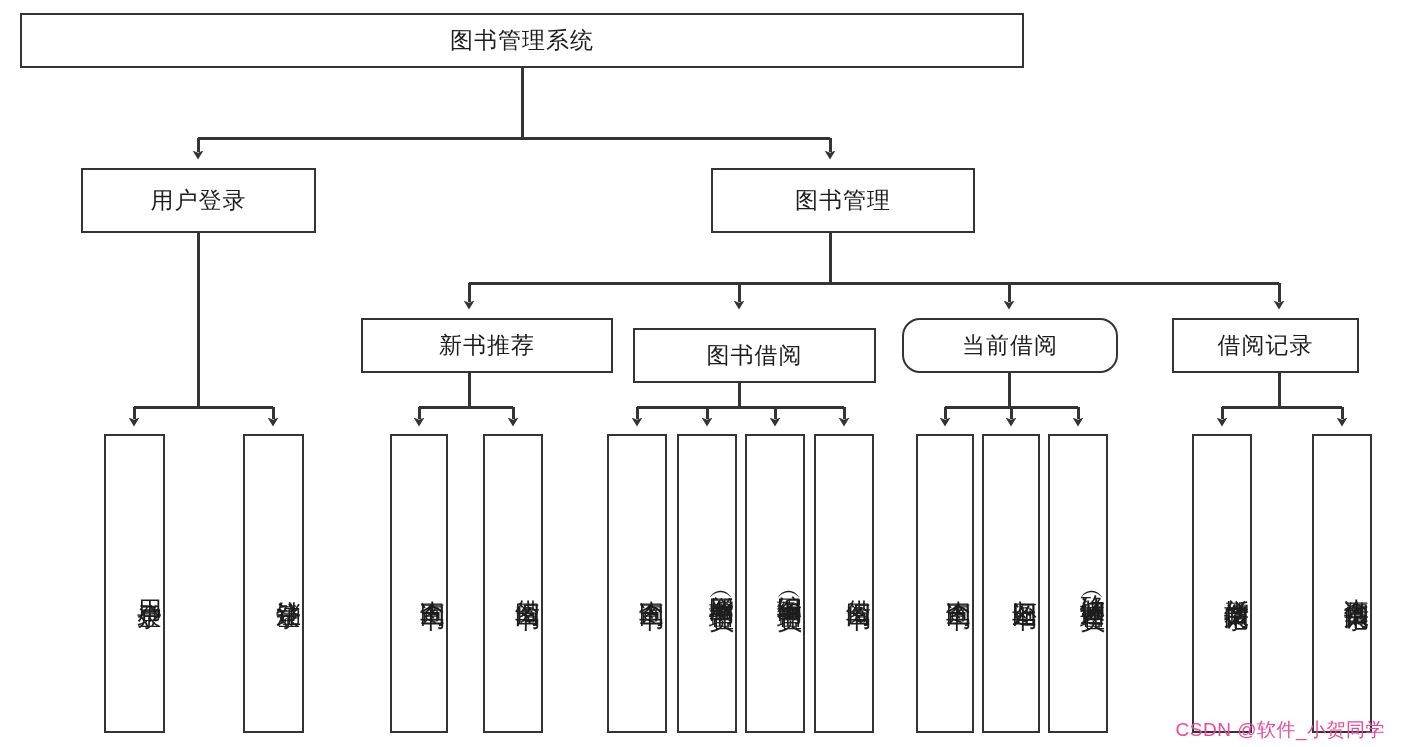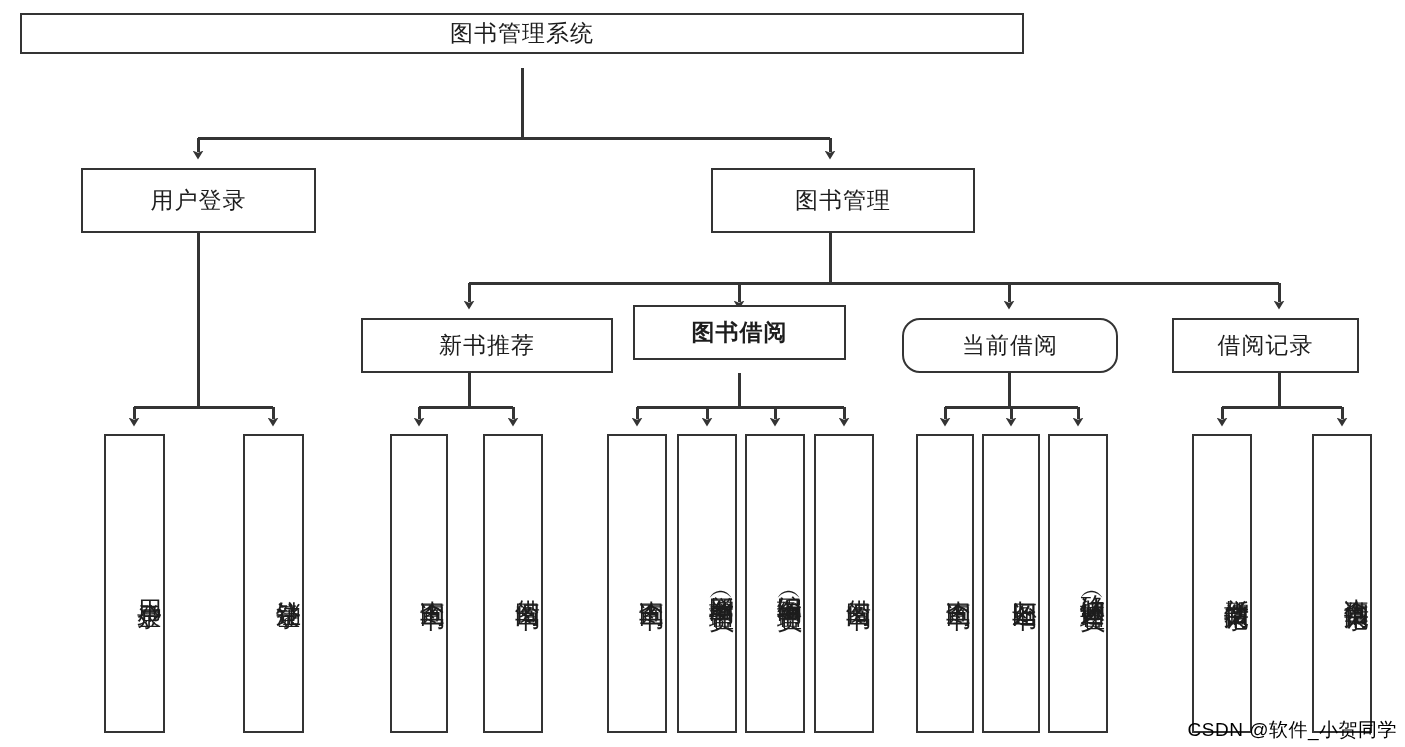--- a/index.html
+++ b/index.html
@@ -46,24 +46,24 @@
     padding:8px 0;
     align-items:flex-start;
     justify-content:center;
     overflow:hidden;
   }
   .node.vert.top-anchored{
     align-items:flex-start;
   }
   .watermark{
     position:absolute;
-    right:8px;
+    right:20px;
     bottom:4px;
     font-size:19px;
-    color:#000000;
+    color:#ec4899;
     letter-spacing:.5px;
     white-space:nowrap;
     font-family:"Liberation Sans","DejaVu Sans",sans-serif;
   }
 </style>
 </head>
 <body>
 
 <div id="stage">
 
@@ -111,27 +111,27 @@
       <path d="M1011,407 L1011,419" marker-end="url(#arrow)"></path>
       <path d="M1078,407 L1078,419" marker-end="url(#arrow)"></path>
 
       <path d="M1279,373 L1279,407"></path>
       <path d="M1222,407 L1342,407"></path>
       <path d="M1222,407 L1222,419" marker-end="url(#arrow)"></path>
       <path d="M1342,407 L1342,419" marker-end="url(#arrow)"></path>
     </g>
   </svg>
 
-  <div class="node horiz" style="left:20px;top:13px;width:1004px;height:41px;">图书管理系统</div>
+  <div class="node horiz" style="left:20px;top:13px;width:1004px;height:55px;">图书管理系统</div>
 
   <div class="node horiz" style="left:81px;top:168px;width:235px;height:65px;">用户登录</div>
   <div class="node horiz" style="left:711px;top:168px;width:264px;height:65px;">图书管理</div>
 
   <div class="node horiz" style="left:361px;top:318px;width:252px;height:55px;">新书推荐</div>
-  <div class="node horiz" style="left:633px;top:305px;width:213px;height:55px;font-weight:bold;">图书借阅</div>
+  <div class="node horiz" style="left:633px;top:328px;width:243px;height:55px;">图书借阅</div>
   <div class="node horiz" style="left:902px;top:318px;width:216px;height:55px;border-radius:18px;">当前借阅</div>
   <div class="node horiz" style="left:1172px;top:318px;width:187px;height:55px;">借阅记录</div>
 
   <div class="node vert" style="left:104px;top:434px;width:61px;height:299px;">用户登录</div>
   <div class="node vert" style="left:243px;top:434px;width:61px;height:299px;">注销登录</div>
 
   <div class="node vert" style="left:390px;top:434px;width:58px;height:299px;">查询图书</div>
   <div class="node vert" style="left:483px;top:434px;width:60px;height:299px;">借阅图书</div>
 
   <div class="node vert" style="left:607px;top:434px;width:60px;height:299px;">查询图书</div>

